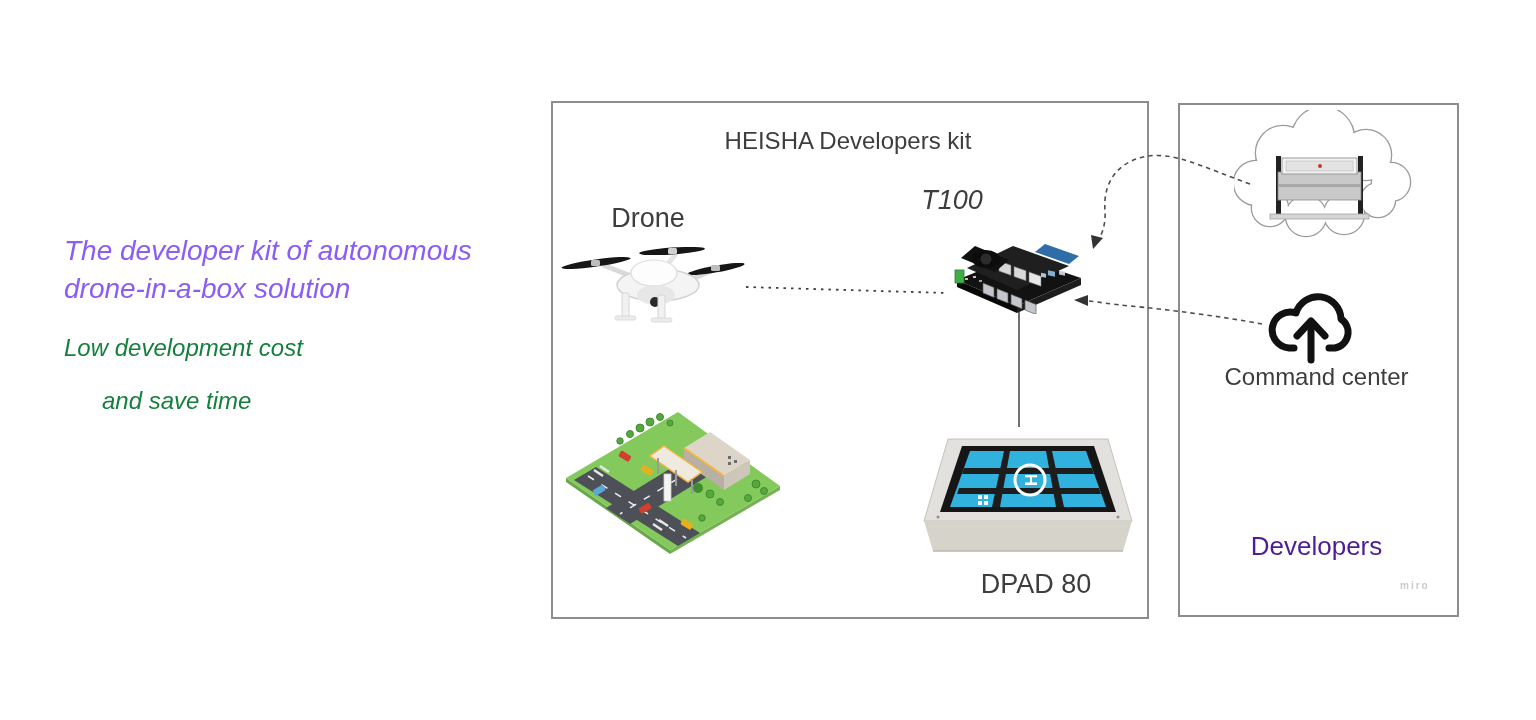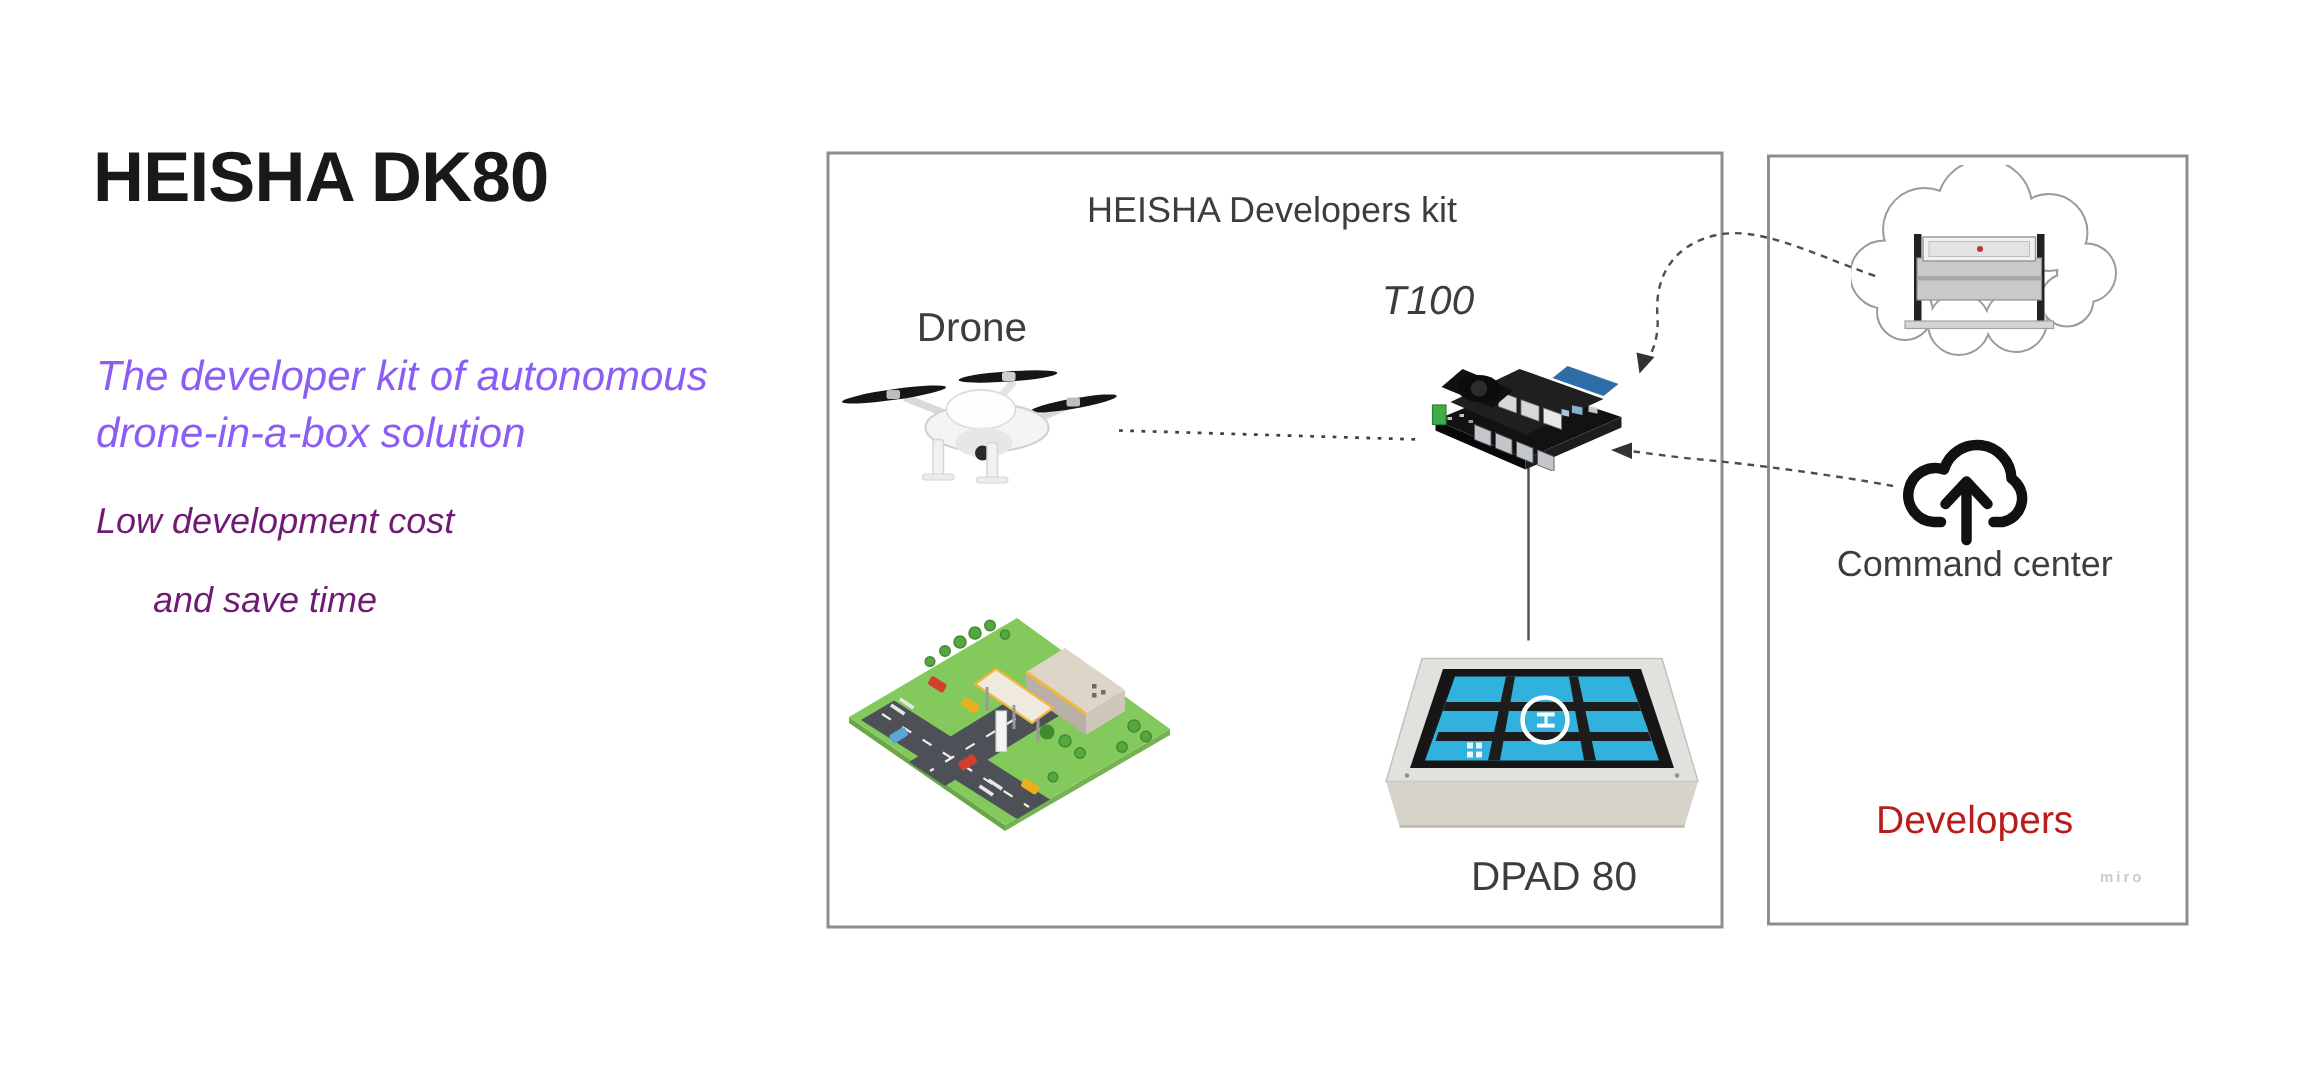--- a/index.html
+++ b/index.html
@@ -9,43 +9,42 @@
   }
   .abs{position:absolute;}
   .product-title{
     left:62px;top:90px;font-size:47px;font-weight:700;letter-spacing:-0.5px;
     color:#191919;z-index:6;
   }
   .product-subtitle{
     left:64px;top:232px;font-size:28px;font-style:italic;color:#8b5cf6;
     line-height:1.34;z-index:6;
   }
-  .tagline{font-size:24px;font-style:italic;color:#701a75;z-index:6;}
+  .tagline{font-size:24px;font-style:italic;color:#15803d;z-index:6;}
   .tagline-1{left:64px;top:334px;}
   .tagline-2{left:64px;top:387px;margin-left:38px;}
   .frame-box{border:2px solid #8d8d8d;background:#ffffff;z-index:1;}
   .devkit-box{left:551px;top:101px;width:594px;height:514px;}
   .command-box{left:1178px;top:103px;width:277px;height:510px;}
   .kit-title{left:551px;top:127px;width:594px;text-align:center;font-size:24px;color:#3d3d3d;z-index:6;}
   .item-label{font-size:27px;color:#3d3d3d;z-index:6;white-space:nowrap;}
   .drone-label{left:648px;top:203px;transform:translateX(-50%);}
   .t100-label{left:952px;top:185px;transform:translateX(-50%);font-style:italic;}
   .dpad-label{left:1036px;top:569px;transform:translateX(-50%);}
   .cc-label{left:1178px;top:363px;width:277px;text-align:center;font-size:24px;color:#3d3d3d;z-index:6;}
-  .dev-label{left:1178px;top:531px;width:277px;text-align:center;font-size:26px;color:#b91c1c;z-index:6;}
+  .dev-label{left:1178px;top:531px;width:277px;text-align:center;font-size:26px;color:#4c1d95;z-index:6;}
   .miro-mark{left:1400px;top:580px;font-size:10px;font-weight:600;letter-spacing:2px;color:#cbcbcb;z-index:6;}
   .img-layer{z-index:2;}
   .overlay{left:0;top:0;z-index:5;pointer-events:none;}
 </style>
 </head>
 <body>
 
 <div id="canvas">
 
-  <div class="abs product-title">HEISHA DK80</div>
   <div class="abs product-subtitle">
     <div>The developer kit of autonomous</div>
     <div>drone-in-a-box solution</div>
   </div>
   <div class="abs tagline tagline-1">Low development cost</div>
   <div class="abs tagline tagline-2">and save time</div>
 
   <div class="abs frame-box devkit-box"></div>
   <div class="abs frame-box command-box"></div>
 

